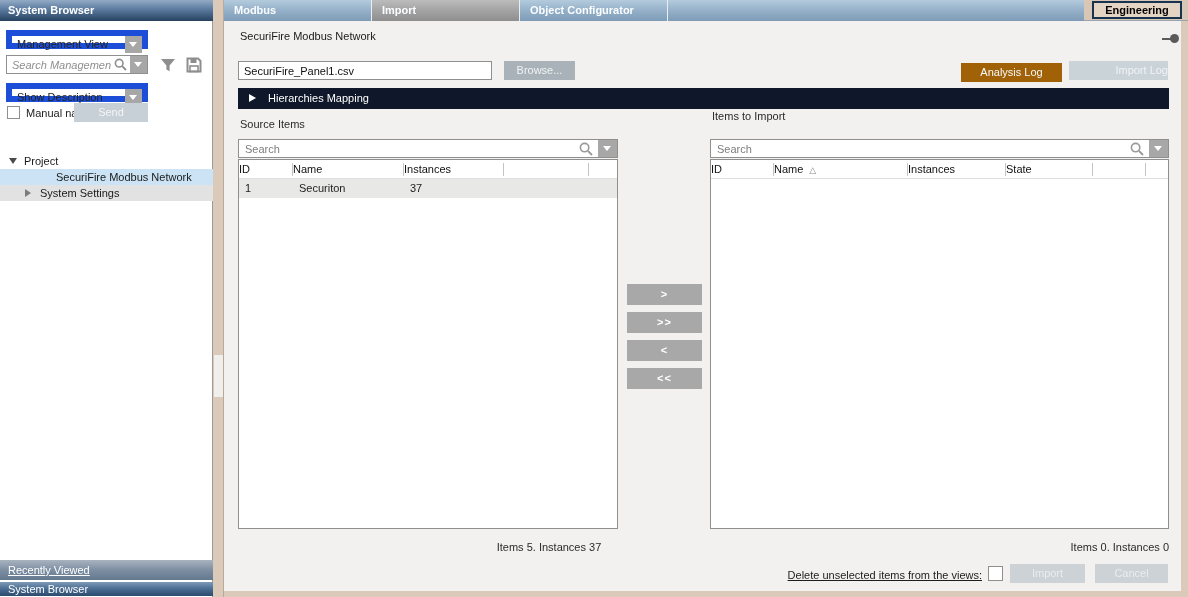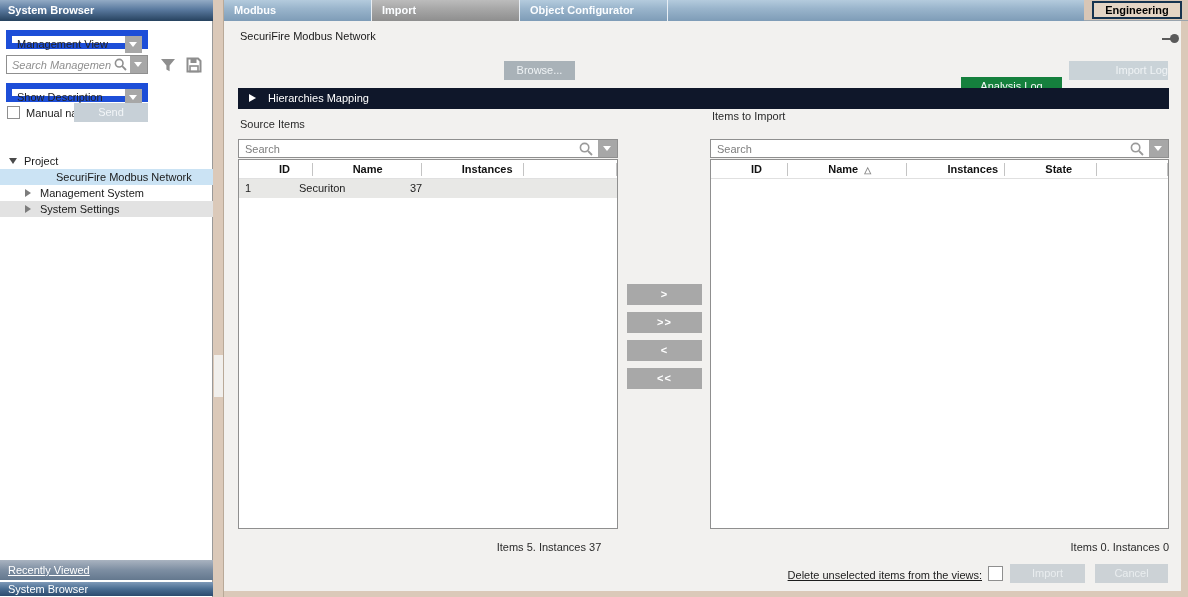--- a/index.html
+++ b/index.html
@@ -56,21 +56,21 @@
 
   .content { position:absolute; left:0; top:21px; width:957px; height:570px; background:#f2f1ef; }
   .page-title { position:absolute; left:16px; top:9px; color:#1a1a1a; }
   .pin { position:absolute; left:938px; top:13px; width:17px; height:10px; }
   .pin .pin-line { position:absolute; left:0; top:4px; width:9px; height:2px; background:#5a5a5a; }
   .pin .pin-dot { position:absolute; left:8px; top:0; width:9px; height:9px; border-radius:50%; background:#5a5a5a; }
 
   .file-input { position:absolute; left:14px; top:40px; width:254px; height:19px; border:1px solid #8f8f8f; background:#fff; font-family:"Liberation Sans",sans-serif; font-size:11px; color:#111; padding:0 5px; outline:none; }
   .btn { position:absolute; height:19px; text-align:center; line-height:19px; border:none; font-family:"Liberation Sans",sans-serif; font-size:11px; }
   .browse-btn { left:280px; top:40px; width:71px; background:#a9b2b8; color:#eff3f5; }
-  .analysis-btn { left:737px; top:56px; width:101px; background:#15803d; color:#f6f8f9; }
+  .analysis-btn { left:737px; top:42px; width:101px; background:#a16207; color:#f6f8f9; }
   .importlog-btn { left:845px; top:40px; width:99px; background:#cad3d8; color:#eff3f5;text-align:right; }
 
   .hier-bar { position:absolute; left:14px; top:67px; width:931px; height:21px; background:#0f172a; color:#fff; line-height:21px; }
   .hier-arrow { position:absolute; left:11px; top:6px; width:0; height:0; border-top:4.5px solid transparent; border-bottom:4.5px solid transparent; border-left:7px solid #fff; }
   .hier-label { position:absolute; left:30px; top:0; }
 
   .pane-label { position:absolute; color:#2a2a2a; }
   .src-label-pos { left:16px; top:97px; }
   .imp-label-pos { left:488px; top:89px; }
 
@@ -82,21 +82,21 @@
   .search-bar .dd-btn::after { left:5px; }
   .src-search-pos { left:14px; width:380px; }
   .src-search-pos input { width:330px; }
   .imp-search-pos { left:486px; width:459px; }
   .imp-search-pos input { width:410px; }
 
   .table { position:absolute; top:138px; height:370px; background:#fff; border:1px solid #8f8f8f; }
   .src-table-pos { left:14px; width:380px; }
   .imp-table-pos { left:486px; width:459px; }
   .thead { display:flex; height:19px; border-bottom:1px solid #e0e0e0; }
-  .th { position:relative; font-weight:bold; color:#111; line-height:19px; padding-left:0; white-space:nowrap;margin-left:40px; }
+  .th { position:relative; font-weight:normal; color:#111; line-height:19px; padding-left:0; white-space:nowrap; }
   .th::after { content:""; position:absolute; right:0; top:3px; width:1px; height:13px; background:#c4c4c4; }
   .trow { display:flex; height:19px; background:#e8e8e6; }
   .td { line-height:19px; padding-left:6px; color:#1d1d1d; white-space:nowrap; }
   .sc0{width:54px;} .sc1{width:111px;} .sc2{width:100px;} .sc3{width:85px;}
   .ic0{width:63px;} .ic1{width:134px;} .ic2{width:98px;} .ic3{width:87px;} .ic4{width:53px;}
   .sort-glyph { color:#8a8a8a; font-size:9px; margin-left:6px; }
 
   .xfer { position:absolute; left:403px; width:75px; height:21px; background:#a8a8a8; color:#fff; font-weight:bold; text-align:center; line-height:21px; letter-spacing:1px; }
   .xfer-0{top:263px;} .xfer-1{top:291px;} .xfer-2{top:319px;} .xfer-3{top:347px;}
 
@@ -154,24 +154,20 @@
   <div class="send-btn">Send</div>
 
   <div class="tree">
     <div class="tree-row">
       <span class="tw tw-open" style="left:9px;"></span>
       <span style="position:absolute;left:24px;">Project</span>
     </div>
     <div class="tree-row selected">
       <span style="position:absolute;left:56px;">SecuriFire Modbus Network</span>
     </div>
-    <div class="tree-row">
-      <span class="tw tw-closed" style="left:25px;"></span>
-      <span style="position:absolute;left:40px;">Management System</span>
-    </div>
     <div class="tree-row shaded">
       <span class="tw tw-closed" style="left:25px;"></span>
       <span style="position:absolute;left:40px;">System Settings</span>
     </div>
   </div>
 
   <div class="accordion rv-bar">Recently Viewed</div>
   <div class="accordion sbb-bar">System Browser</div>
 </div>
 
@@ -190,20 +186,21 @@
     </div>
   </div>
 
   <div class="content">
     <div class="page-title">SecuriFire Modbus Network</div>
     <span class="pin">
       <span class="pin-line"></span>
       <span class="pin-dot"></span>
     </span>
 
+    <input class="file-input" value="SecuriFire_Panel1.csv" style="">
     <button class="btn browse-btn">Browse...</button>
     <button class="btn analysis-btn">Analysis Log</button>
     <button class="btn importlog-btn">Import Log</button>
 
     <div class="hier-bar">
       <span class="hier-arrow"></span>
       <span class="hier-label">Hierarchies Mapping</span>
     </div>
 
     <div class="pane-label src-label-pos">Source Items</div>

